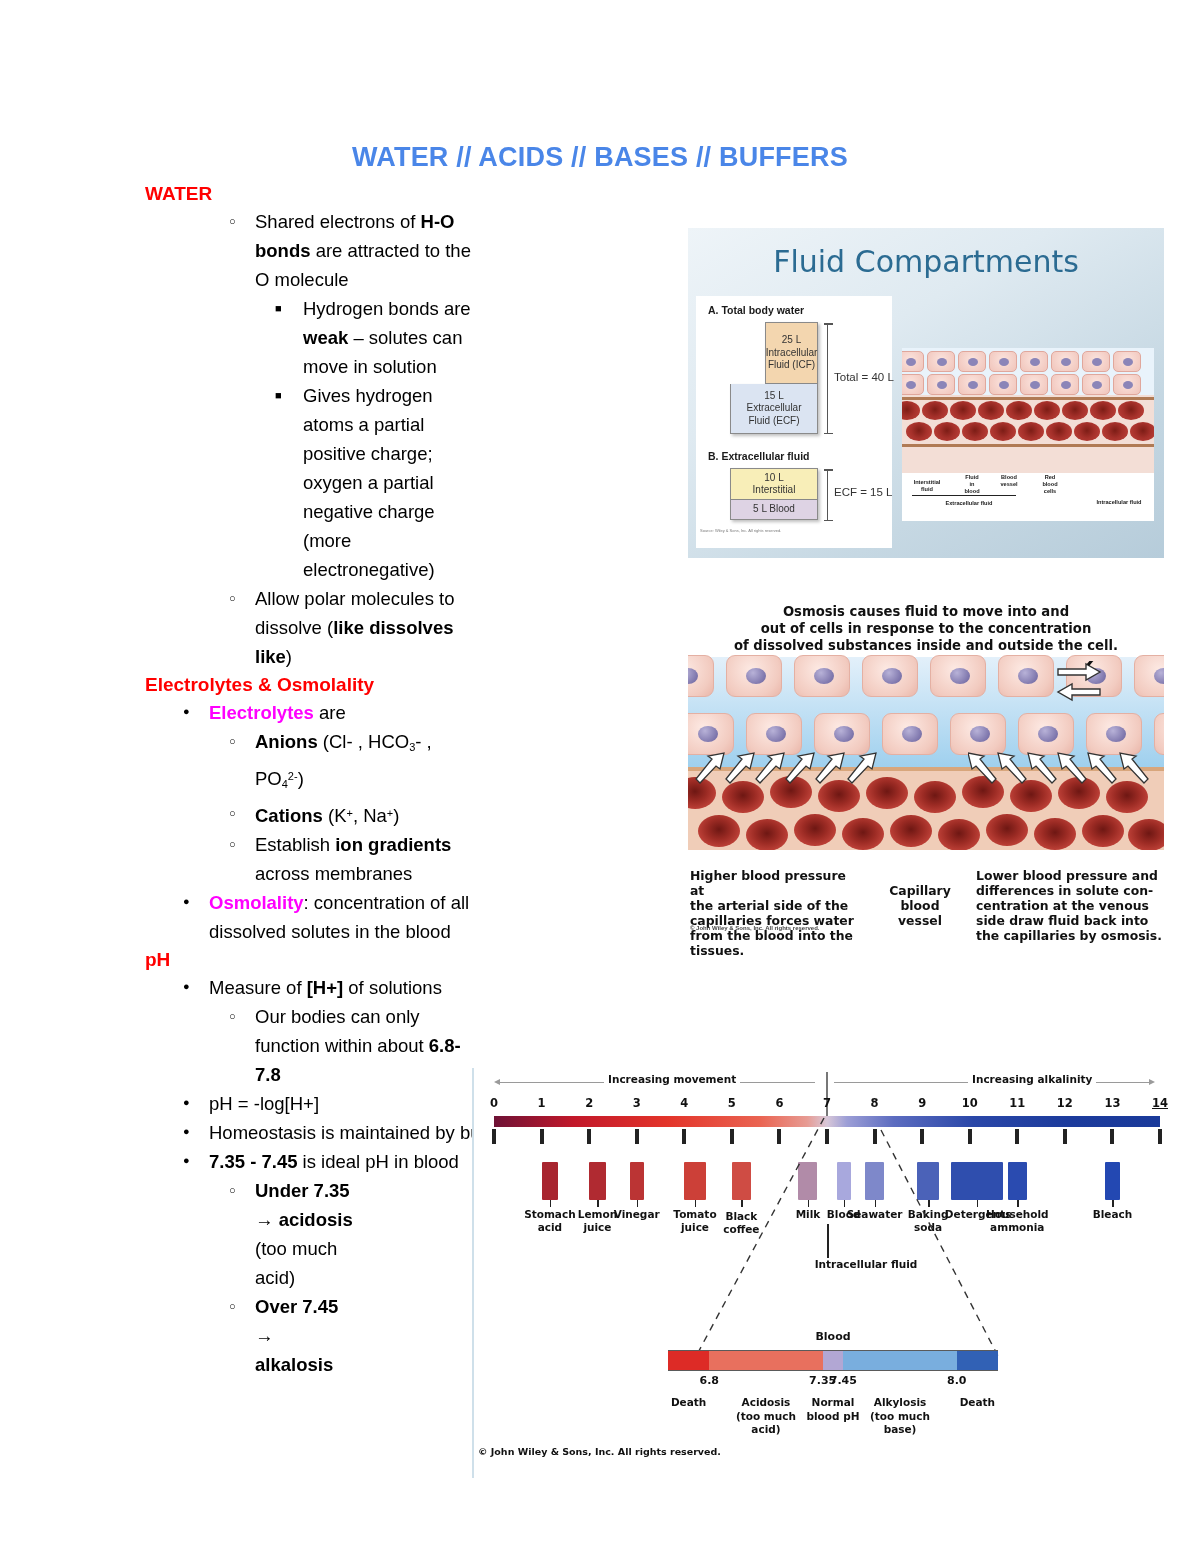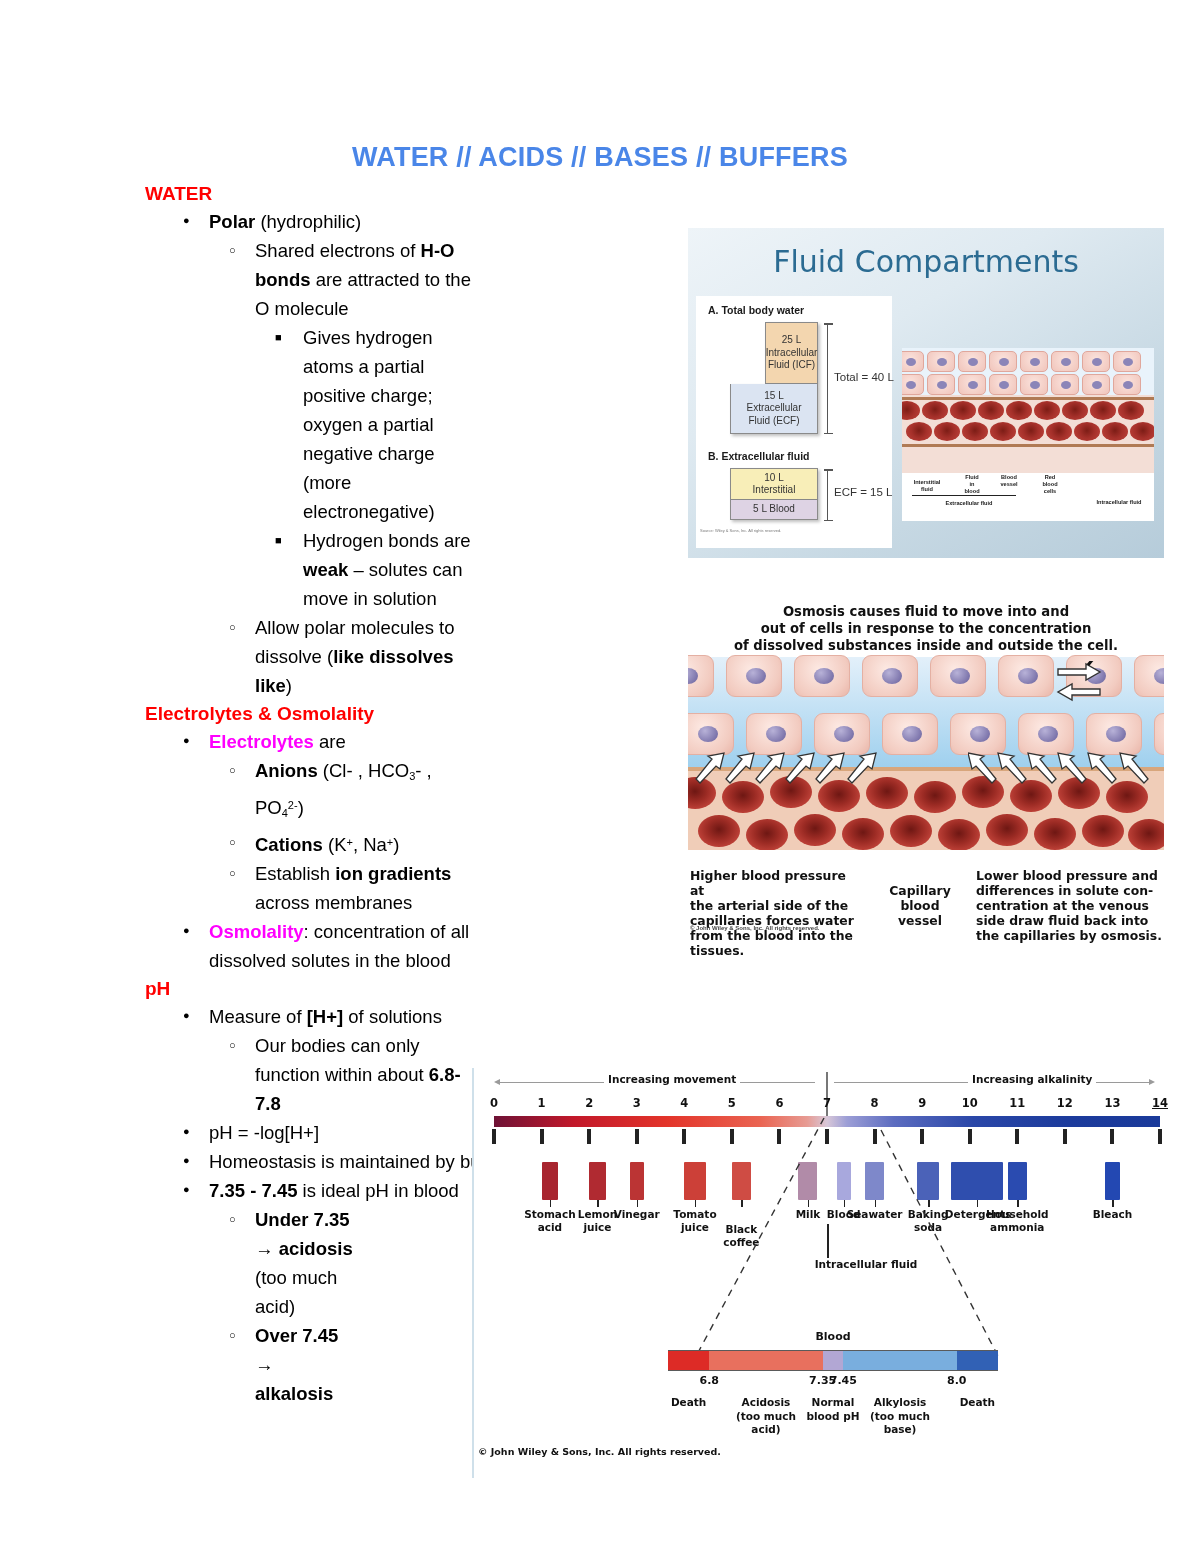--- a/index.html
+++ b/index.html
@@ -188,24 +188,23 @@
 <body>
 
 <div class="page">
 
   <div class="doc-title">WATER // ACIDS // BASES // BUFFERS</div>
 
   <div class="textcol">
 
     <div class="h-red">WATER</div>
     <ul>
-      <li class="l1 narrow"><b>Polar</b><span> (hydrophilic)</span></li>
       <li class="l2 narrow"><span>Shared electrons of </span><b>H-O bonds</b><span> are attracted to the O molecule</span></li>
+      <li class="l3 narrow"><span>Hydrogen bonds are </span><b>weak</b><span> – solutes can move in solution</span></li>
       <li class="l3 narrow"><span>Gives hydrogen atoms a partial positive charge; oxygen a partial negative charge (more electronegative)</span></li>
-      <li class="l3 narrow"><span>Hydrogen bonds are </span><b>weak</b><span> – solutes can move in solution</span></li>
       <li class="l2 narrow"><span>Allow polar molecules to dissolve (</span><b>like dissolves like</b><span>)</span></li>
     </ul>
 
     <div class="h-red">Electrolytes &amp; Osmolality</div>
     <ul>
       <li class="l1 narrow"><span class="mag">Electrolytes</span><span> are</span></li>
       <li class="l2 narrow"><b>Anions</b><span> (Cl- , HCO</span><sub>3</sub><span>- , PO</span><sub>4</sub><sup>2-</sup><span>)</span></li>
       <li class="l2 narrow"><b>Cations</b><span> (K</span><sup>+</sup><span>, Na</span><sup>+</sup><span>)</span></li>
       <li class="l2 narrow"><span>Establish </span><b>ion gradients</b><span> across membranes</span></li>
       <li class="l1 nb narrow"><span class="mag">Osmolality</span><span>: concentration of all dissolved solutes in the blood</span></li>
@@ -478,21 +477,21 @@
 juice</div>
           <div class="ph-sub" style="left: 135.579px; width: 14.2714px; top: 80px; height: 38px; background: rgb(187, 52, 52);"></div>
           <div class="ph-leader" style="left: 142.714px; top: 118px; height: 7px;"></div>
           <div class="ph-sublbl" style="left: 142.714px; top: 126px; width: 64px; white-space: pre-line;">Vinegar</div>
           <div class="ph-sub" style="left: 190.286px; width: 21.4071px; top: 80px; height: 38px; background: rgb(204, 64, 56);"></div>
           <div class="ph-leader" style="left: 200.989px; top: 118px; height: 7px;"></div>
           <div class="ph-sublbl" style="left: 200.989px; top: 126px; width: 64px; white-space: pre-line;">Tomato
 juice</div>
           <div class="ph-sub" style="left: 237.857px; width: 19.0286px; top: 80px; height: 38px; background: rgb(207, 76, 68);"></div>
           <div class="ph-leader" style="left: 247.371px; top: 118px; height: 7px;"></div>
-          <div class="ph-sublbl" style="left: 247.371px; top: 141px; width: 64px; white-space: pre-line;">Black
+          <div class="ph-sublbl" style="left: 247.371px; top: 128px; width: 64px; white-space: pre-line;">Black
 coffee</div>
           <div class="ph-sub" style="left: 304.457px; width: 19.0286px; top: 80px; height: 38px; background: rgb(177, 139, 168);"></div>
           <div class="ph-leader" style="left: 313.971px; top: 118px; height: 7px;"></div>
           <div class="ph-sublbl" style="left: 313.971px; top: 126px; width: 64px; white-space: pre-line;">Milk</div>
           <div class="ph-sub" style="left: 342.514px; width: 14.2714px; top: 80px; height: 38px; background: rgb(168, 168, 221);"></div>
           <div class="ph-leader" style="left: 349.65px; top: 118px; height: 7px;"></div>
           <div class="ph-sublbl" style="left: 349.65px; top: 126px; width: 64px; white-space: pre-line;">Blood</div>
           <div class="ph-sub" style="left: 371.057px; width: 19.0286px; top: 80px; height: 38px; background: rgb(126, 136, 202);"></div>
           <div class="ph-leader" style="left: 380.571px; top: 118px; height: 7px;"></div>
           <div class="ph-sublbl" style="left: 380.571px; top: 126px; width: 64px; white-space: pre-line;">Seawater</div>

